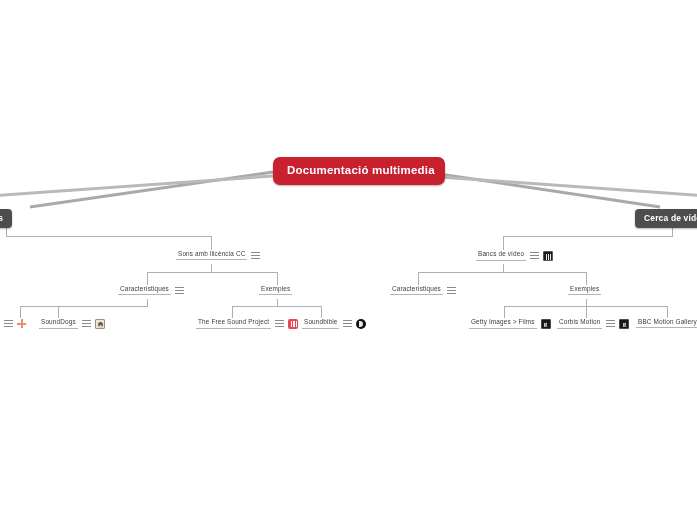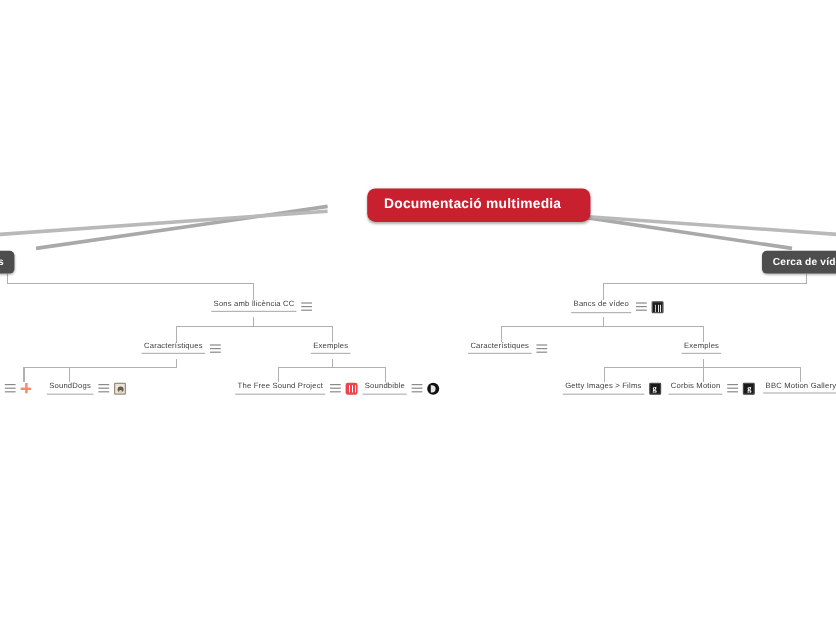--- a/index.html
+++ b/index.html
@@ -35,25 +35,24 @@
 
   
   .root-node {
     position: absolute;
     background: #c8202f;
     color: #ffffff;
     font-weight: bold;
     font-size: 11.5px;
     letter-spacing: 0.2px;
     border-radius: 7px;
-    padding: 7px 24px 8px 14px;
+    padding: 7px 10px 8px 14px;
     white-space: nowrap;
     box-shadow: 0 1px 2px rgba(0,0,0,0.30);
     line-height: 1.1;
-    margin-left: 33px;
   }
 
   
   .lvl1-node {
     position: absolute;
     background: #4d4d4d;
     color: #ffffff;
     font-weight: bold;
     font-size: 8.5px;
     letter-spacing: 0.15px;

